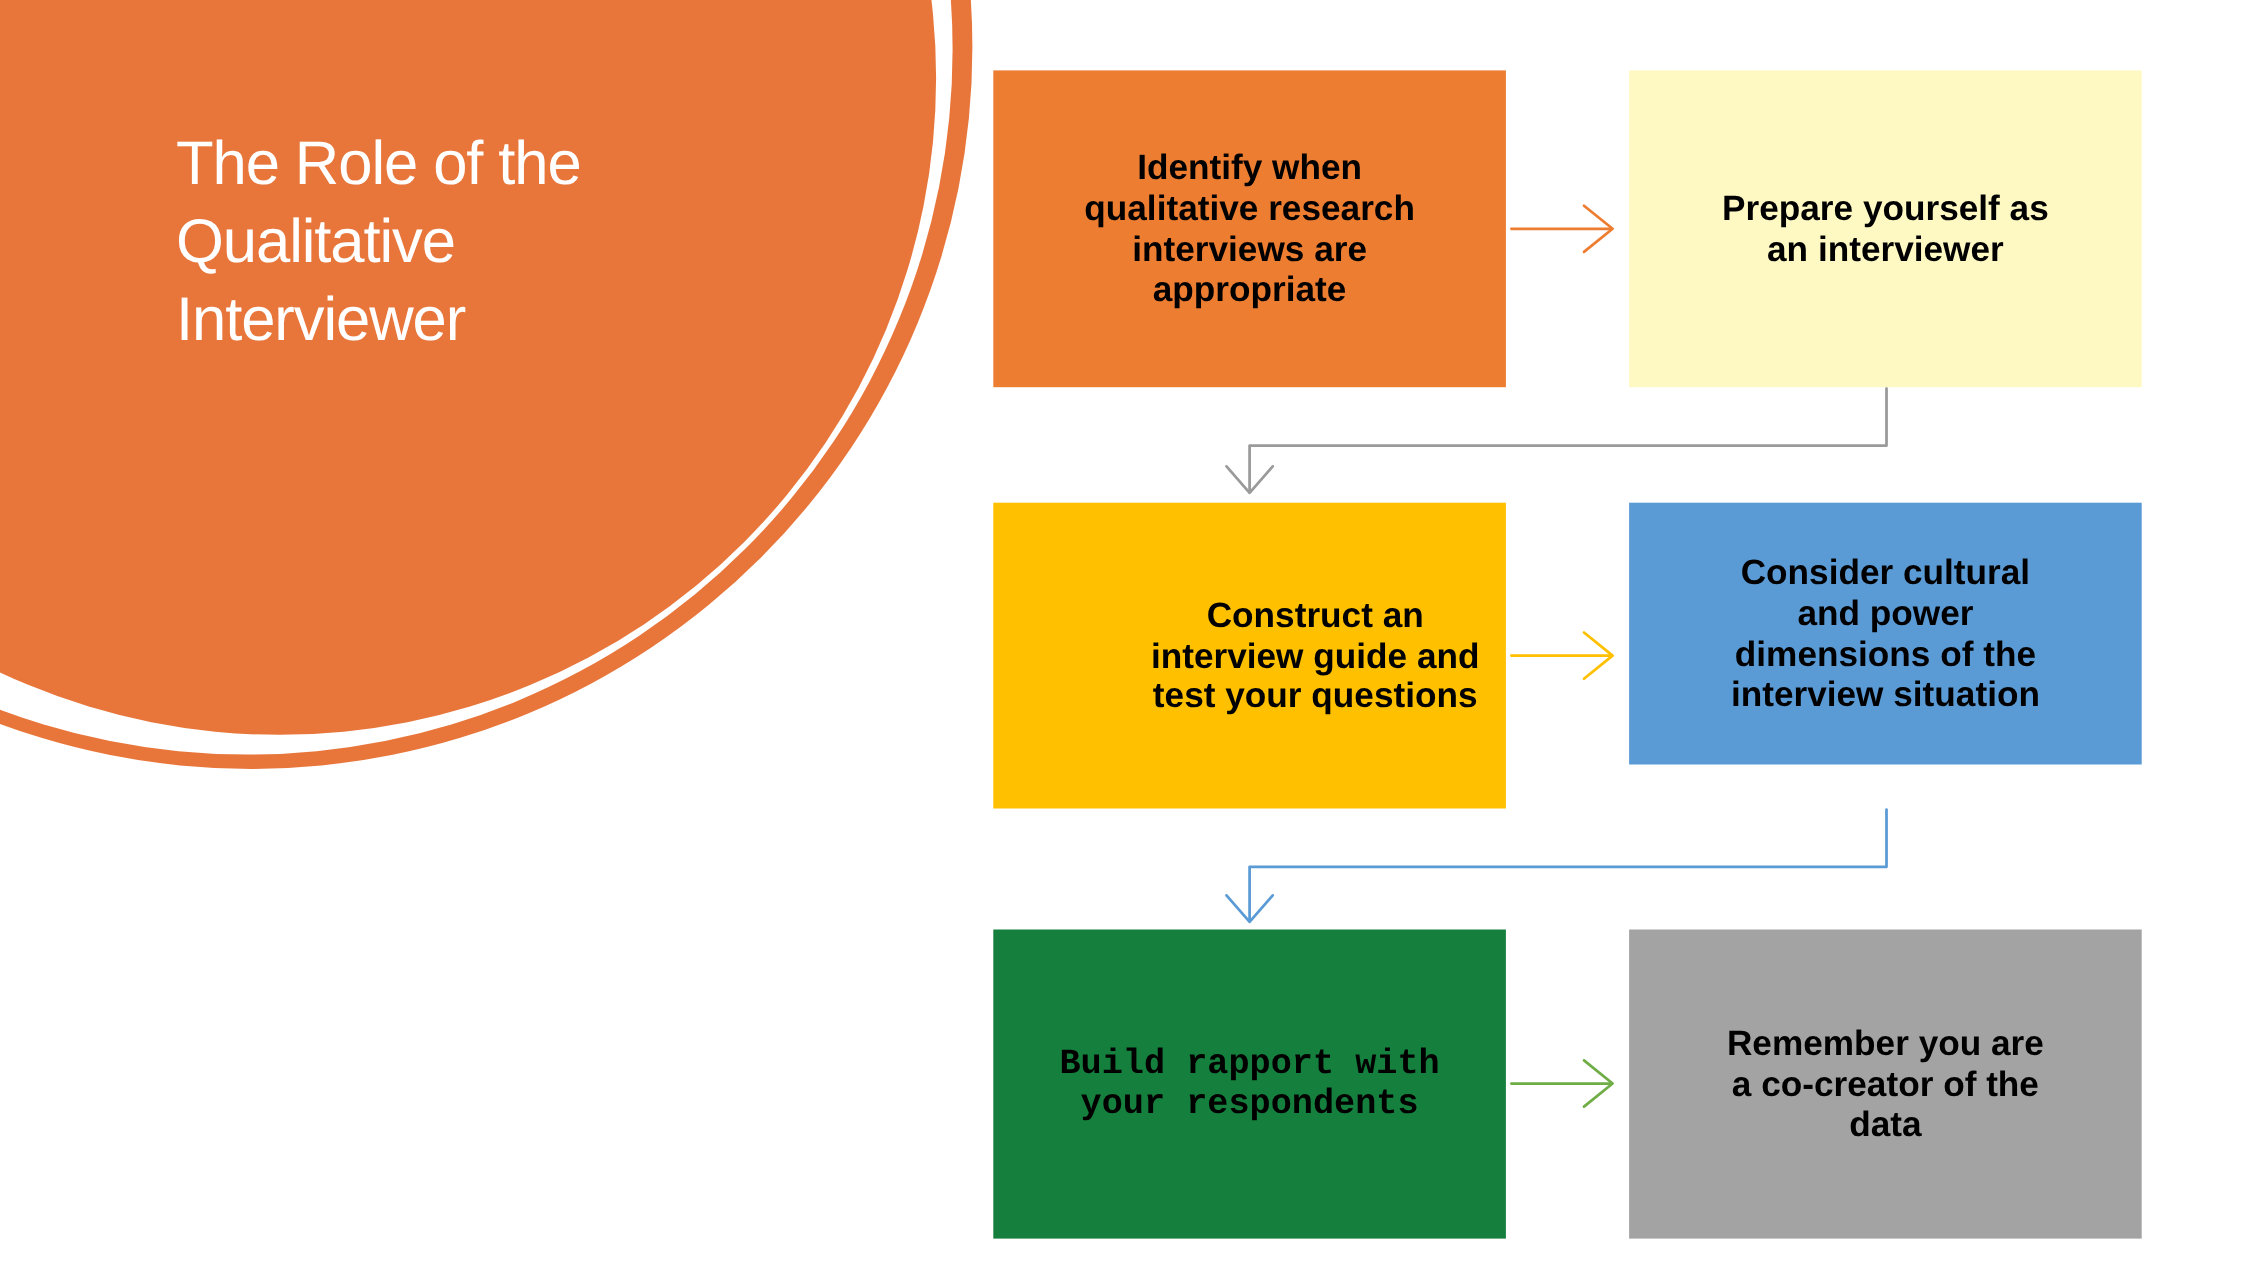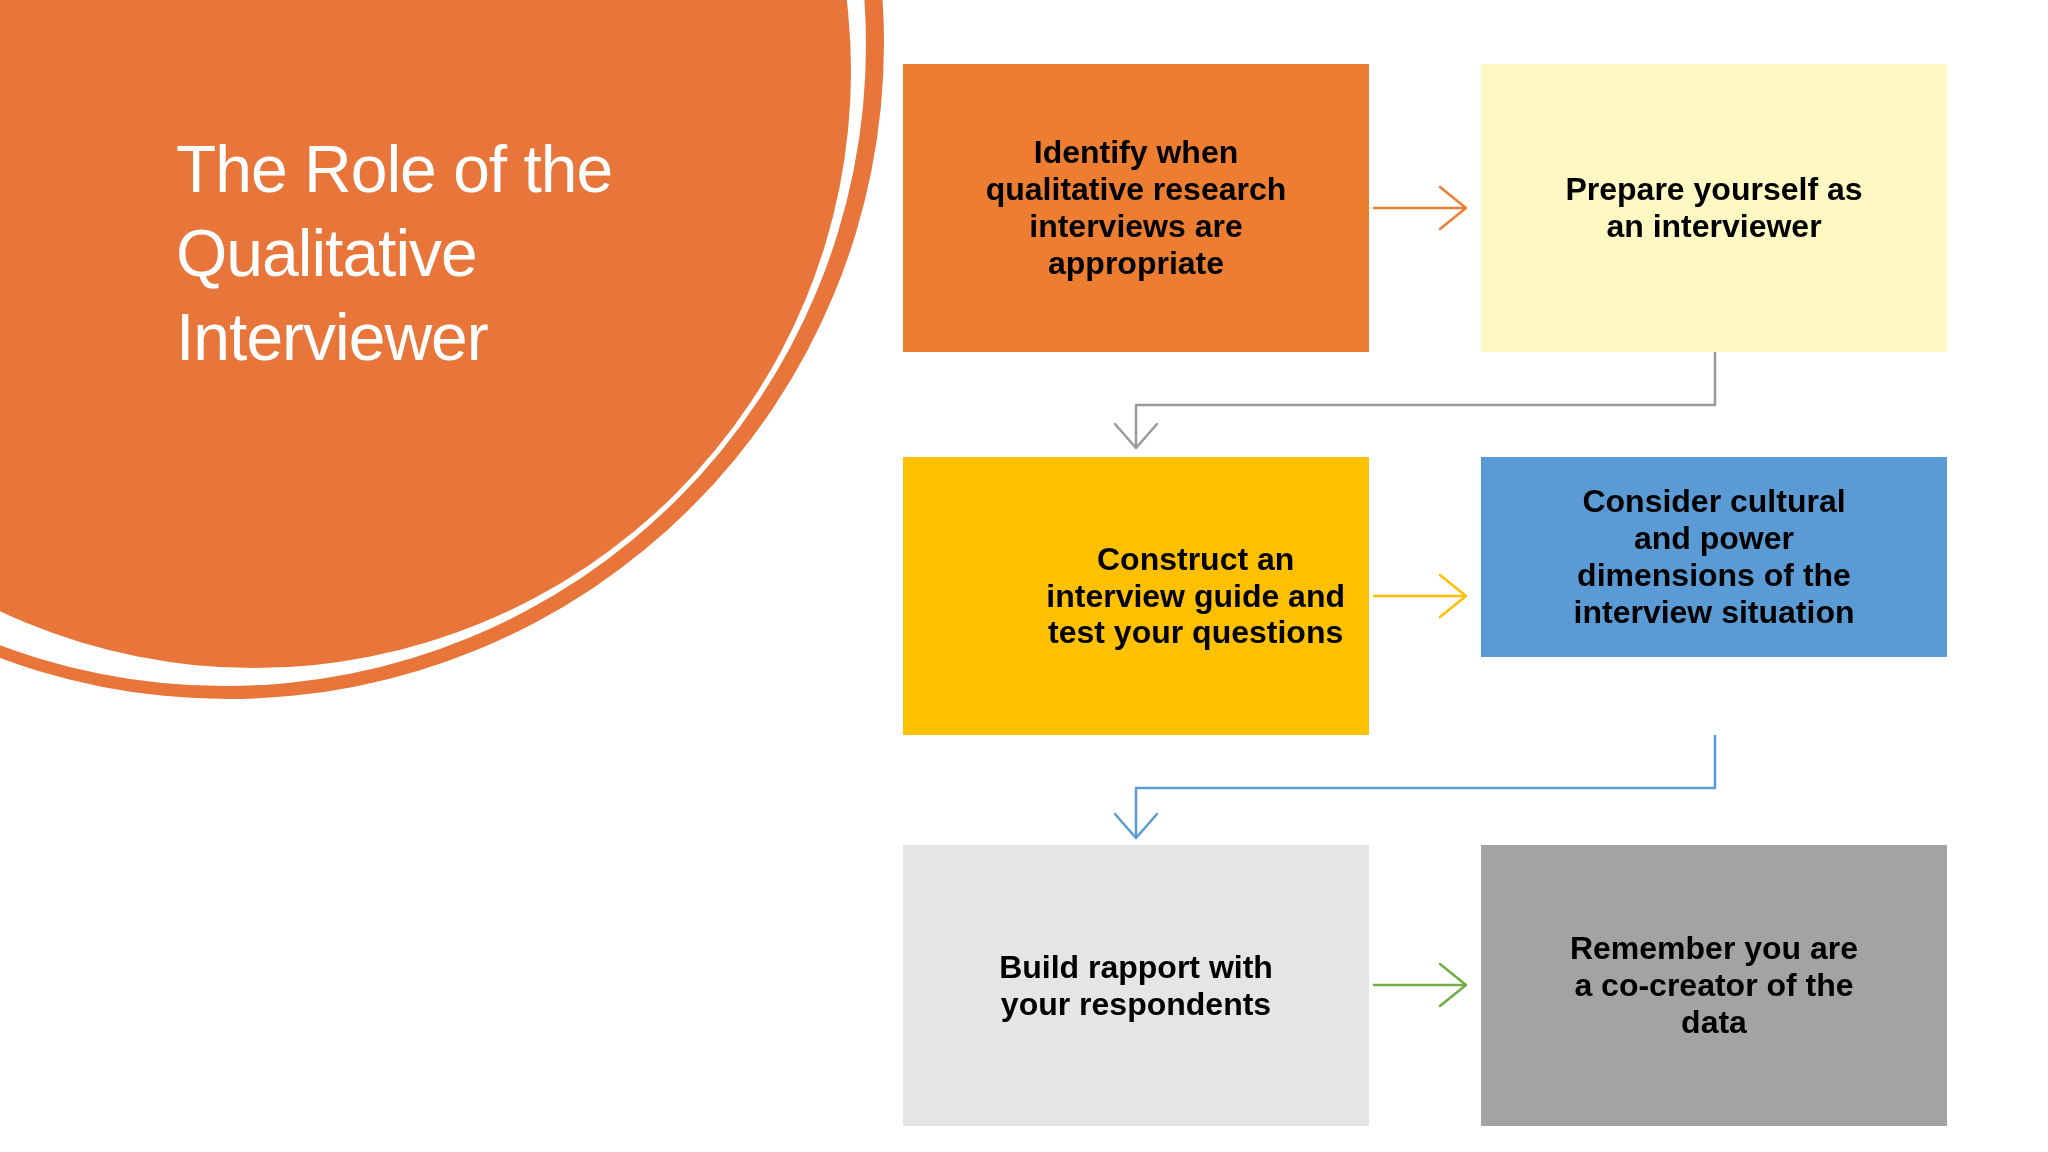--- a/index.html
+++ b/index.html
@@ -16,22 +16,22 @@
   }
   .decor-svg {
     position: absolute; left: 0; top: 0;
     width: 920px; height: 760px;
     display: block;
   }
   .slide-title {
     position: absolute;
     left: 160px; top: 112px;
     width: 700px;
-    margin: 16px;
-    font-size: 66px;
+    margin: 0;
+    font-size: 56px;
     font-weight: 400;
     line-height: 1.27;
     letter-spacing: -1px;
     white-space: pre-line;
     color: #ffffff;
   }
   .connector-svg {
     position: absolute; left: 0; top: 0;
     width: 2048px; height: 1152px;
     display: block;
@@ -48,21 +48,21 @@
   .flow-box .box-label {
     font-size: 32px;
     font-weight: 700;
     line-height: 1.15;
     color: #000000;
     white-space: pre-line;
   }
   .box-identify  { left:  903px; top:  64px; width: 466px; height: 288px; }
   .box-prepare   { left: 1481px; top:  64px; width: 466px; height: 288px; }
   .box-construct { left:  903px; top: 457px; width: 466px; height: 278px; justify-content: flex-end; }
-  .box-consider  { left: 1481px; top: 457px; width: 466px; height: 200px; }
+  .box-consider  { left: 1481px; top: 457px; width: 466px; height: 238px; }
   .box-rapport   { left:  903px; top: 845px; width: 466px; height: 281px; }
   .box-remember  { left: 1481px; top: 845px; width: 466px; height: 281px; }
 </style>
 </head>
 <body>
 
 <div class="slide">
 
   <svg class="decor-svg" viewBox="0 0 920 760" aria-hidden="true">
     <circle cx="228" cy="43" r="656" fill="#e8763b"></circle>
@@ -115,21 +115,21 @@
 test your questions</span>
   </div>
 
   <div class="flow-box box-consider" style="background: rgb(91, 155, 213);">
     <span class="box-label">Consider cultural
 and power
 dimensions of the
 interview situation</span>
   </div>
 
-  <div class="flow-box box-rapport" style="background: #e5e5e5;">
+  <div class="flow-box box-rapport" style="background: #15803d; font-family: Liberation Mono, monospace;">
     <span class="box-label">Build rapport with
 your respondents</span>
   </div>
 
   <div class="flow-box box-remember" style="background: #a3a3a3;">
     <span class="box-label">Remember you are
 a co-creator of the
 data</span>
   </div>
 

